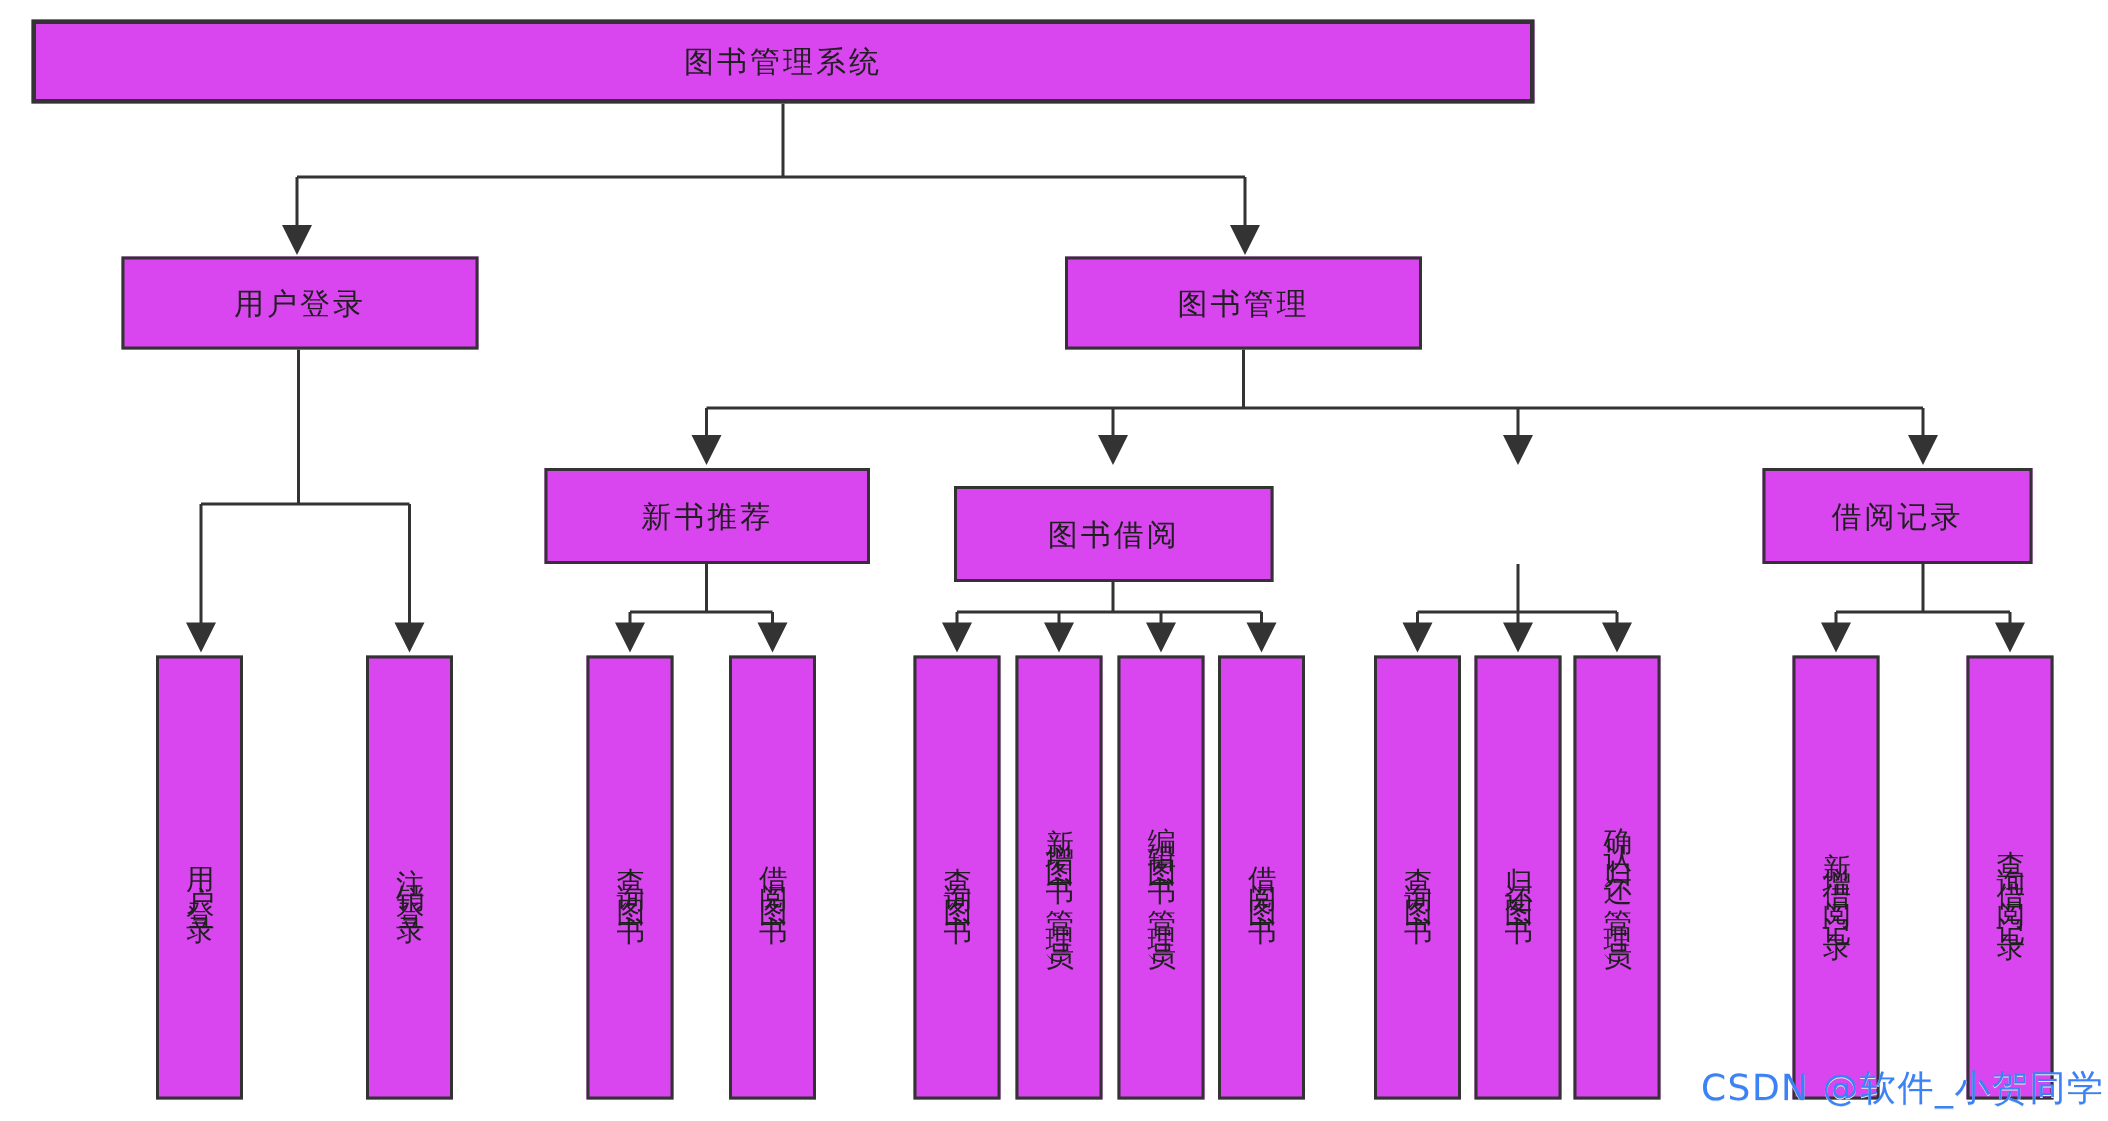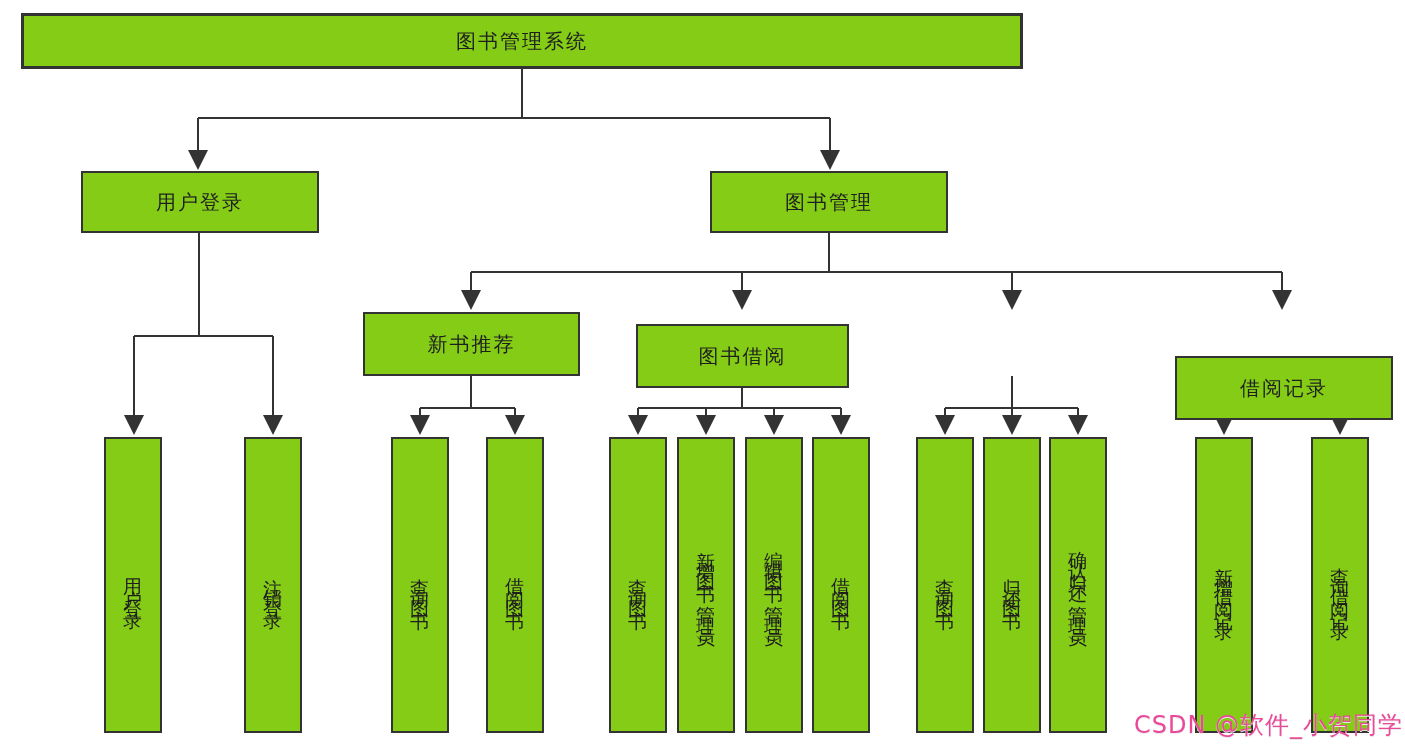--- a/index.html
+++ b/index.html
@@ -20,21 +20,21 @@
     top: 0;
     left: 0;
     width: 1405px;
     height: 747px;
     pointer-events: none;
   }
   .node {
     position: absolute;
     box-sizing: border-box;
     border: 2px solid #333333;
-    background: #84cc16;
+    background: #d946ef;
     display: flex;
     align-items: center;
     justify-content: center;
     color: #1f1f1f;
   }
   .h-node {
     font-size: 20px;
     letter-spacing: 2px;
     white-space: nowrap;
   }
@@ -50,21 +50,21 @@
     text-orientation: mixed;
     letter-spacing: 11px;
     line-height: 1;
   }
   .watermark {
     position: absolute;
     right: 2px;
     bottom: 6px;
     font-size: 24px;
     letter-spacing: 1px;
-    color: #ec4899;
+    color: #3b82f6;
     text-shadow: 0 1px 0 #e9e9e9;
     white-space: nowrap;
     z-index: 5;
   }
 </style>
 </head>
 <body>
 
 <div class="canvas">
 
@@ -108,21 +108,21 @@
     </g>
   </svg>
 
   <div class="node h-node root-node" style="left:21px; top:13px; width:1002px; height:56px;">图书管理系统</div>
 
   <div class="node h-node" style="left:81px; top:171px; width:238px; height:62px;">用户登录</div>
   <div class="node h-node" style="left:710px; top:171px; width:238px; height:62px;">图书管理</div>
 
   <div class="node h-node" style="left:363px; top:312px; width:217px; height:64px;">新书推荐</div>
   <div class="node h-node" style="left:636px; top:312px; width:213px; height:64px;margin-top:12px;">图书借阅</div>
-  <div class="node h-node" style="left:1175px; top:312px; width:218px; height:64px;margin-top:44px;">借阅记录</div>
+  <div class="node h-node" style="left:1175px; top:312px; width:180px; height:64px;">借阅记录</div>
 
   <div class="node v-node" style="left:104px; top:437px; width:58px; height:296px;">
     <span class="vtext">用户登录</span>
   </div>
   <div class="node v-node" style="left:244px; top:437px; width:58px; height:296px;">
     <span class="vtext">注销登录</span>
   </div>
 
   <div class="node v-node" style="left:391px; top:437px; width:58px; height:296px;">
     <span class="vtext">查询图书</span>

